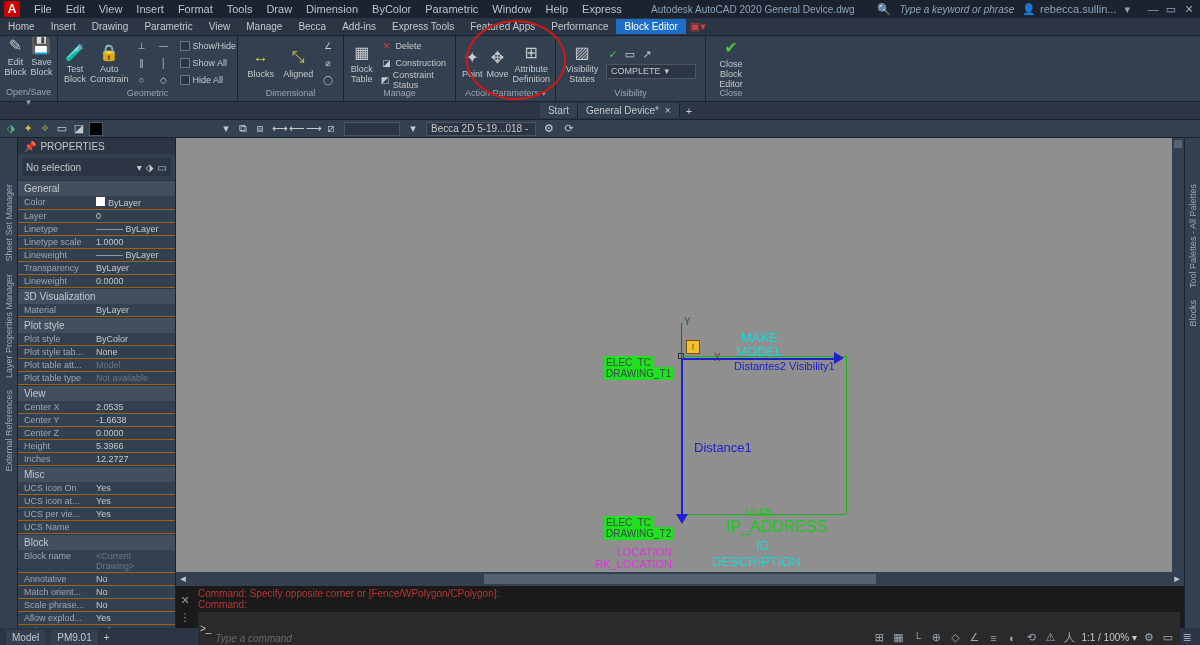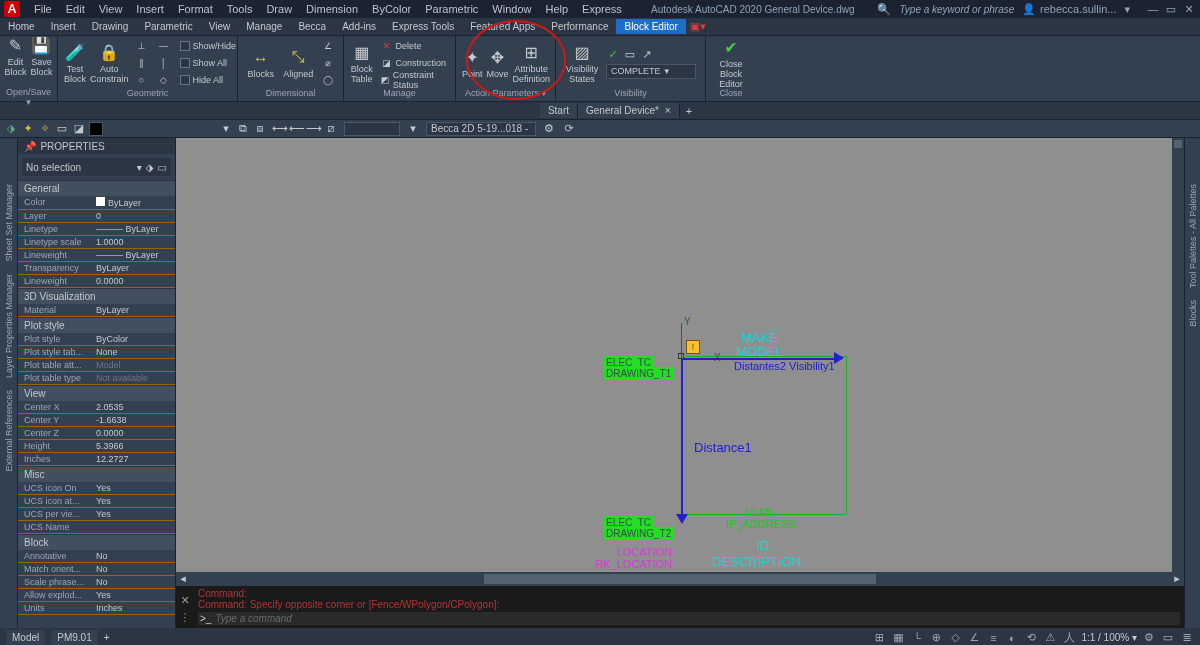--- a/index.html
+++ b/index.html
@@ -86,21 +86,21 @@
 .canvas .blueline { position: absolute; background: #2020d0; }
 .canvas .greenline { position: absolute; background: #18b018; }
 .triangle-r { position: absolute; width: 0; height: 0; border-top: 6px solid transparent; border-bottom: 6px solid transparent; border-left: 10px solid #2020d0; }
 .triangle-d { position: absolute; width: 0; height: 0; border-left: 6px solid transparent; border-right: 6px solid transparent; border-top: 10px solid #2020d0; }
 .lock-badge { position: absolute; width: 14px; height: 14px; background: #f3c030; border: 1px solid #805010; font-size: 9px; display: flex; align-items: center; justify-content: center; color: #604010; }
 
 
 .cmdline { height: 42px; background: #1a1a1a; display: flex; }
 .cmd-left { width: 18px; display: flex; flex-direction: column; align-items: center; justify-content: flex-end; padding-bottom: 4px; gap: 4px; }
 .cmd-body { flex: 1; font-family: Consolas, monospace; font-size: 10px; color: #b33; padding: 2px 4px; }
-.cmd-input { color: #6a6a6a; font-style: italic; }
+.cmd-input { color: #6a6a6a; font-style: italic; margin-top: 20px; }
 
 
 .statusbar { height: 19px; background: #2b3544; display: flex; align-items: center; padding: 0 6px; gap: 6px; font-size: 10px; }
 .status-tab { padding: 2px 6px; background: #33404f; cursor: pointer; }
 .status-right { margin-left: auto; display: flex; align-items: center; gap: 5px; }
 .sicon2 { width: 14px; height: 14px; display: inline-flex; align-items: center; justify-content: center; color: #9aa6b3; cursor: pointer; font-size: 11px; }
 </style>
 </head>
 <body>
 
@@ -475,20 +475,24 @@
           <span class="prop-label">UCS per vie...</span>
           <span class="prop-value">Yes</span>
         </div>
       <div class="prop-row">
           <span class="prop-label">UCS Name</span>
           <span class="prop-value"></span>
         </div>
 
       <div class="prop-group">Block</div>
       <div class="prop-row">
+          <span class="prop-label">Block name</span>
+          <span class="prop-value" style="color:#6a7684">&lt;Current Drawing&gt;</span>
+        </div>
+      <div class="prop-row">
           <span class="prop-label">Annotative</span>
           <span class="prop-value">No</span>
         </div>
       <div class="prop-row">
           <span class="prop-label">Match  orient...</span>
           <span class="prop-value">No</span>
         </div>
       <div class="prop-row">
           <span class="prop-label">Scale phrase...</span>
           <span class="prop-value">No</span>
@@ -529,21 +533,21 @@
       <div class="canvas-text green-bg" style="left:428px;top:221px"><span>DRAWING_T1</span></div>
       <div class="canvas-text green-bg" style="left:428px;top:370px"><span>ELEC_TC</span></div>
       <div class="canvas-text green-bg" style="left:428px;top:381px"><span>DRAWING_T2</span></div>
 
       <div class="canvas-text cyan" style="left:565px;top:184px">MAKE</div>
       <div class="canvas-text cyan" style="left:560px;top:198px">MODEL</div>
       <div class="canvas-text blue" style="left:558px;top:214px;font-size:11px"><span>Distantes2</span> <span>Visibility1</span></div>
       <div class="canvas-text blue" style="left:518px;top:294px">Distance1</div>
 
       <div class="canvas-text green-t" style="left:570px;top:361px;font-size:10px">VLAN</div>
-      <div class="canvas-text green-t" style="left:550px;top:372px;font-size:11px">IP_ADDRESS</div>
+      <div class="canvas-text green-t" style="left:550px;top:372px;font-size:16px">IP_ADDRESS</div>
 
       <div class="canvas-text cyan" style="left:580px;top:392px">ID</div>
       <div class="canvas-text cyan" style="left:536px;top:408px">DESCRIPTION</div>
       <div class="canvas-text cyan" style="left:516px;top:423px"><span>RK_MAKE</span>&nbsp;&nbsp;&nbsp;<span>RK_MODEL</span></div>
 
       <div class="canvas-text magenta" style="left:418px;top:400px;width:78px;font-size:11px;line-height:12px">
         <div>LOCATION</div>
         <div>RK_LOCATION</div>
         <div>RACK_UNITS</div>
 
@@ -560,22 +564,22 @@
         </div>
       <span style="width:14px;text-align:center">▸</span>
     </div>
 
     <div class="cmdline">
       <div class="cmd-left">
         <span style="color:#999">✕</span>
         <span style="color:#999">⋮</span>
       </div>
       <div class="cmd-body">
+        <div>Command: Specify opposite corner or [Fence/WPolygon/CPolygon]:</div>
         <div>Command:</div>
-        <div>Command: Specify opposite corner or [Fence/WPolygon/CPolygon]:</div>
         <div style="display:flex;gap:4px;align-items:center;background:#2a2a2a;padding:1px 2px;margin-top:2px">
           <span style="color:#ccc">&gt;_</span>
           <span class="cmd-input">Type a command</span>
         </div>
       </div>
     </div>
   </div>
 
   <div class="side-tabs-right">
     <span class="vtab">Tool Palettes - All Palettes</span>

